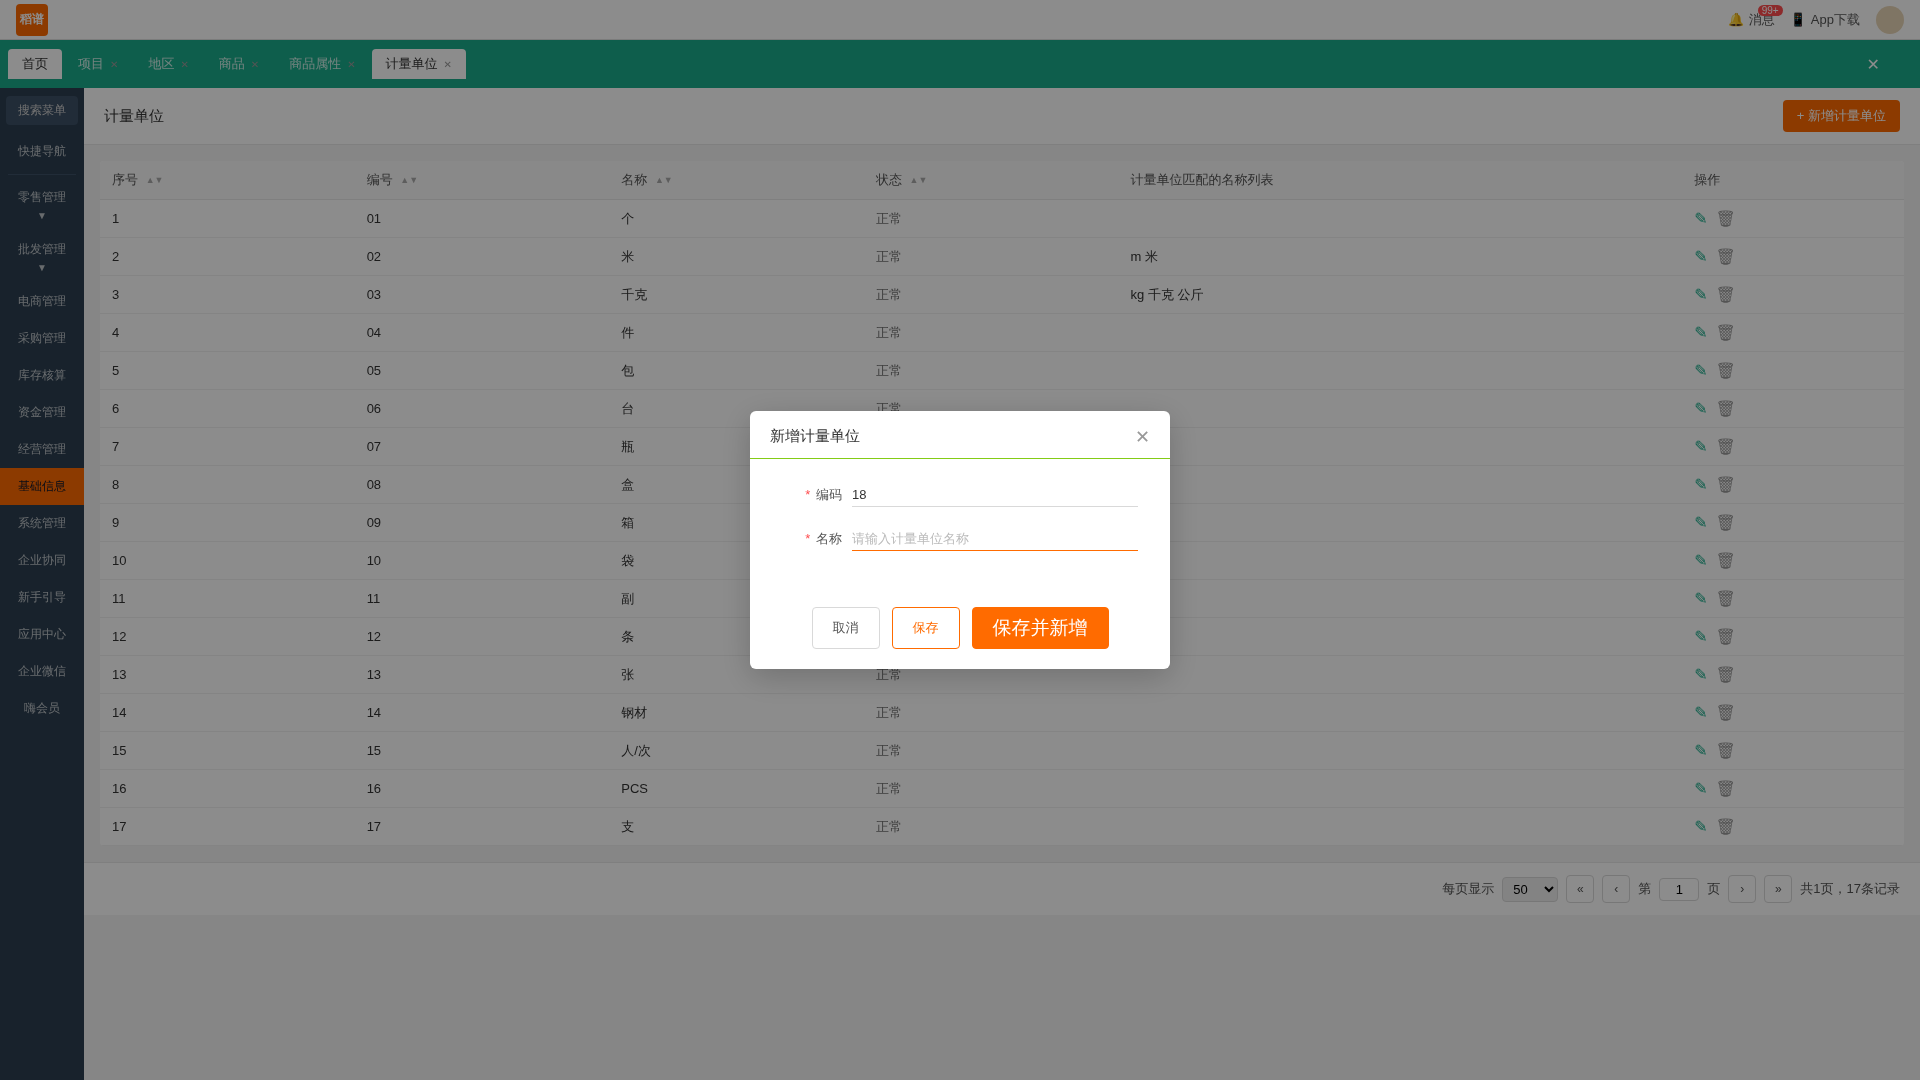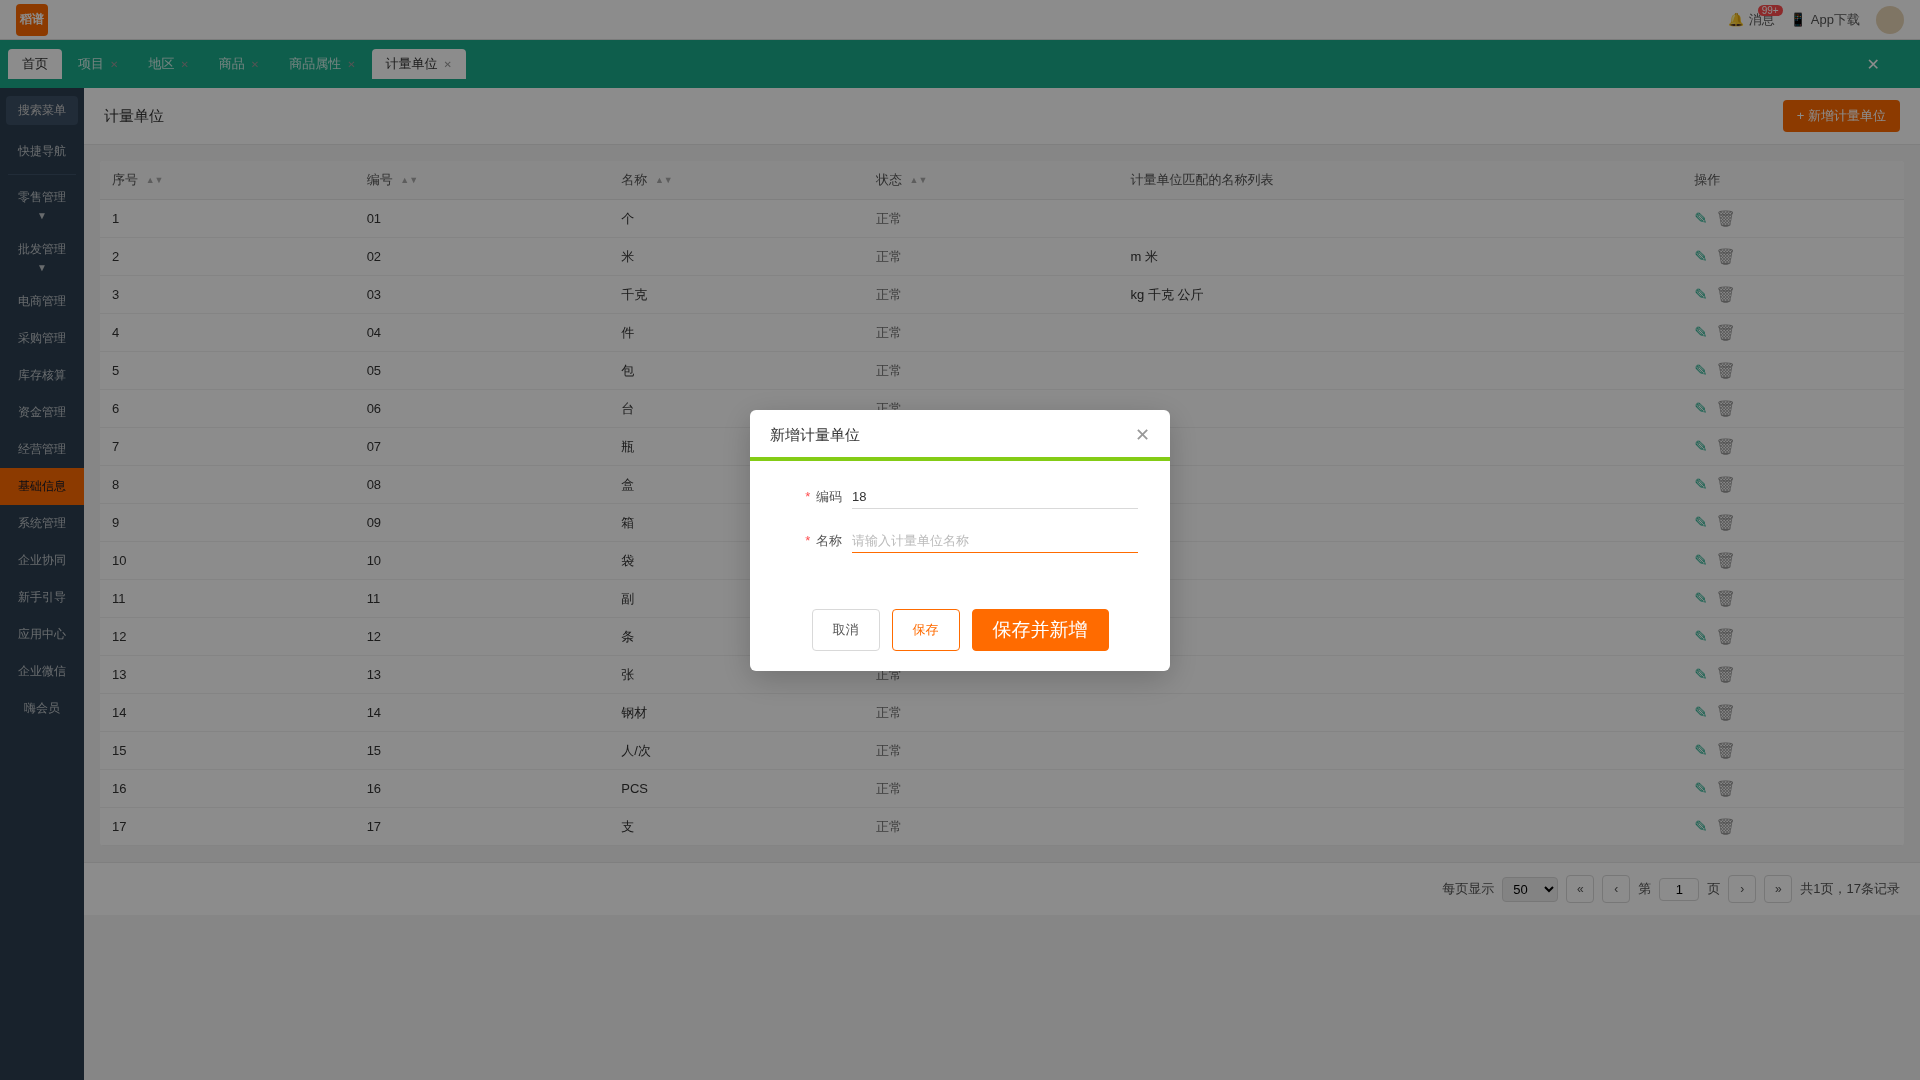--- a/index.html
+++ b/index.html
@@ -58,21 +58,21 @@
     .page-btn { width: 28px; height: 28px; border: 1px solid #d9d9d9; background: #fff; cursor: pointer; border-radius: 4px; display: flex; align-items: center; justify-content: center; font-size: 12px; color: #555; }
     .page-btn:disabled { color: #ccc; cursor: default; }
     .page-size-select { border: 1px solid #d9d9d9; border-radius: 4px; padding: 3px 6px; font-size: 13px; }
     .page-input { width: 40px; border: 1px solid #d9d9d9; border-radius: 4px; padding: 3px 6px; text-align: center; font-size: 13px; }
 
     
     .overlay { position: fixed; top: 0; left: 0; width: 100%; height: 100%; background: rgba(0,0,0,0.45); z-index: 100; display: flex; align-items: center; justify-content: center; }
     
     
     .modal { background: #fff; border-radius: 6px; width: 420px; box-shadow: 0 8px 32px rgba(0,0,0,0.2); }
-    .modal-header { padding: 16px 20px 12px; border-bottom: 4px solid #84cc16; display: flex; justify-content: space-between; align-items: center; }
+    .modal-header { padding: 16px 20px 12px; border-bottom: 1px solid #84cc16; display: flex; justify-content: space-between; align-items: center; }
     .modal-title { font-size: 15px; font-weight: 500; color: #333; }
     .modal-close { background: none; border: none; font-size: 18px; color: #999; cursor: pointer; line-height: 1; }
     .modal-body { padding: 24px 32px; }
     .form-row { display: flex; align-items: center; margin-bottom: 20px; }
     .form-label { width: 60px; text-align: right; color: #555; font-size: 13px; margin-right: 10px; flex-shrink: 0; }
     .required-star { color: #ff4d4f; margin-right: 2px; }
     .form-input { flex: 1; border: none; border-bottom: 1px solid #d9d9d9; padding: 4px 0; font-size: 13px; outline: none; color: #333; }
     .form-input.focused { border-bottom-color: #ff6b00; }
     .form-input::placeholder { color: #bbb; }
     .modal-footer { padding: 12px 20px 20px; display: flex; justify-content: center; gap: 12px; }

